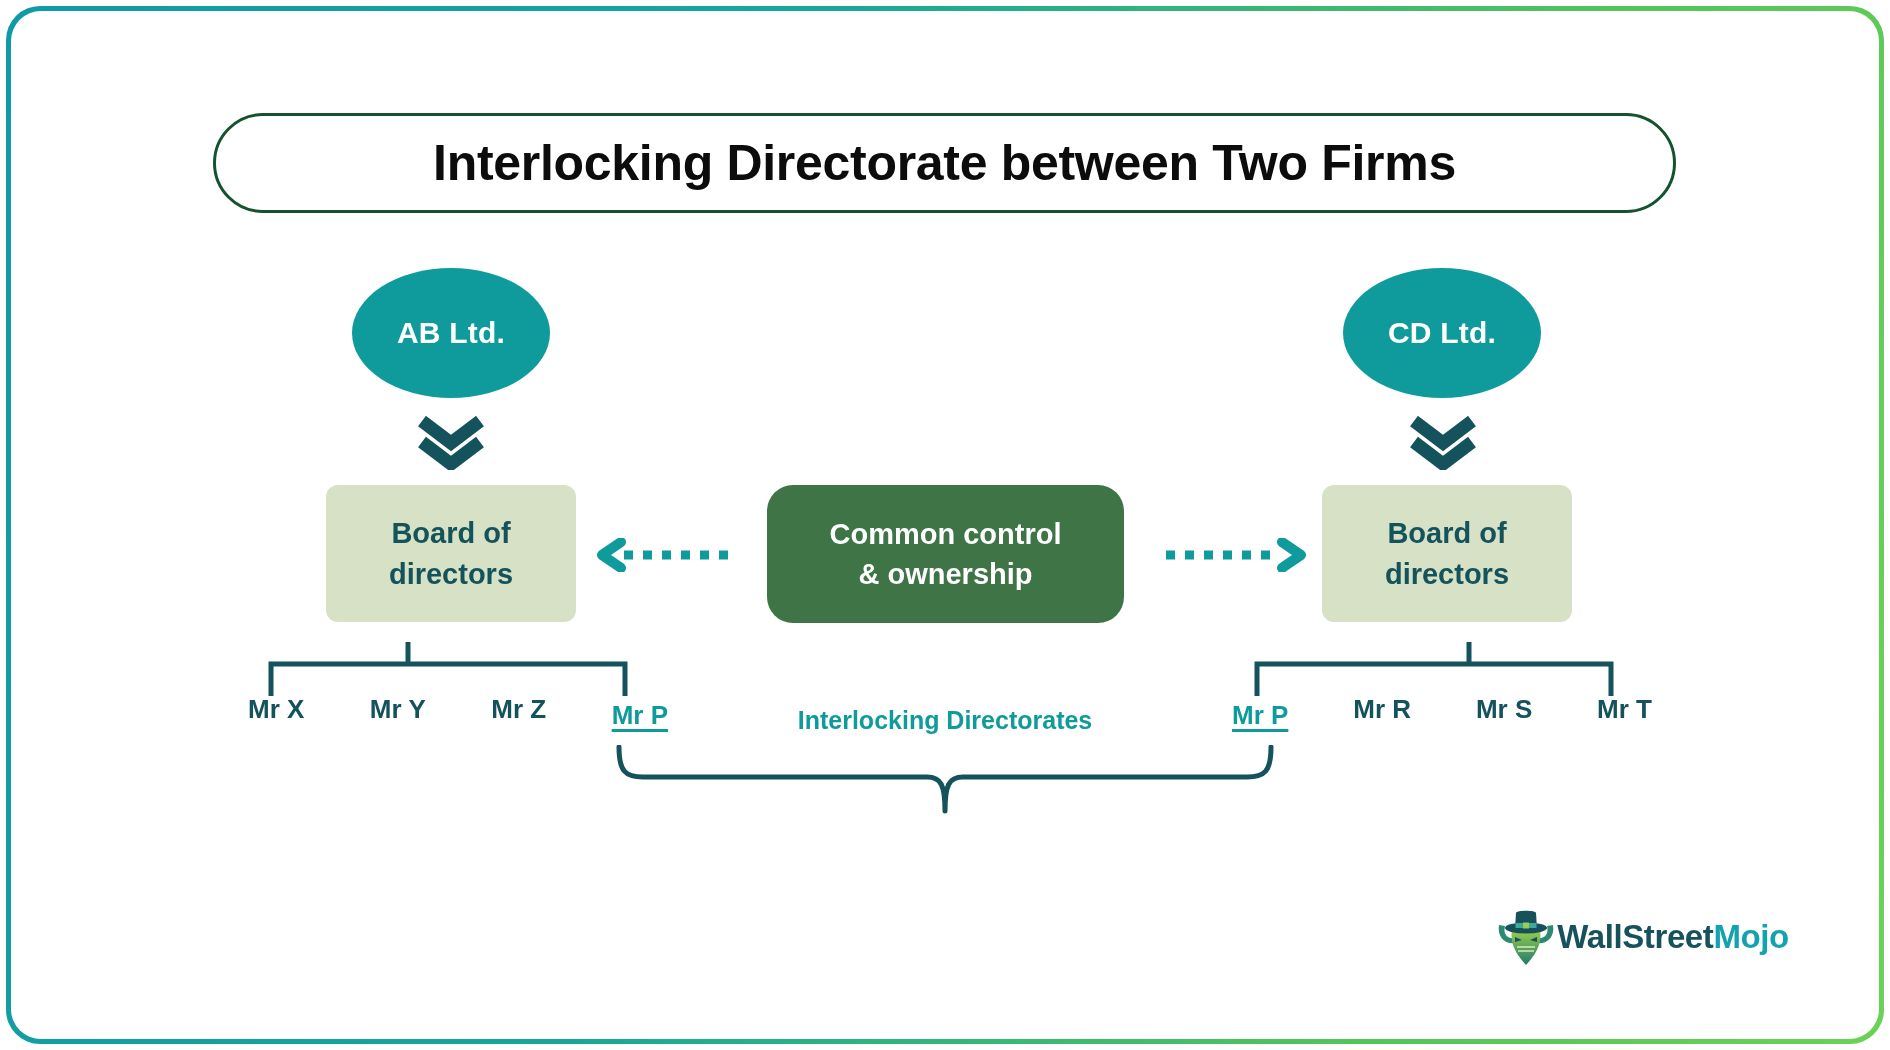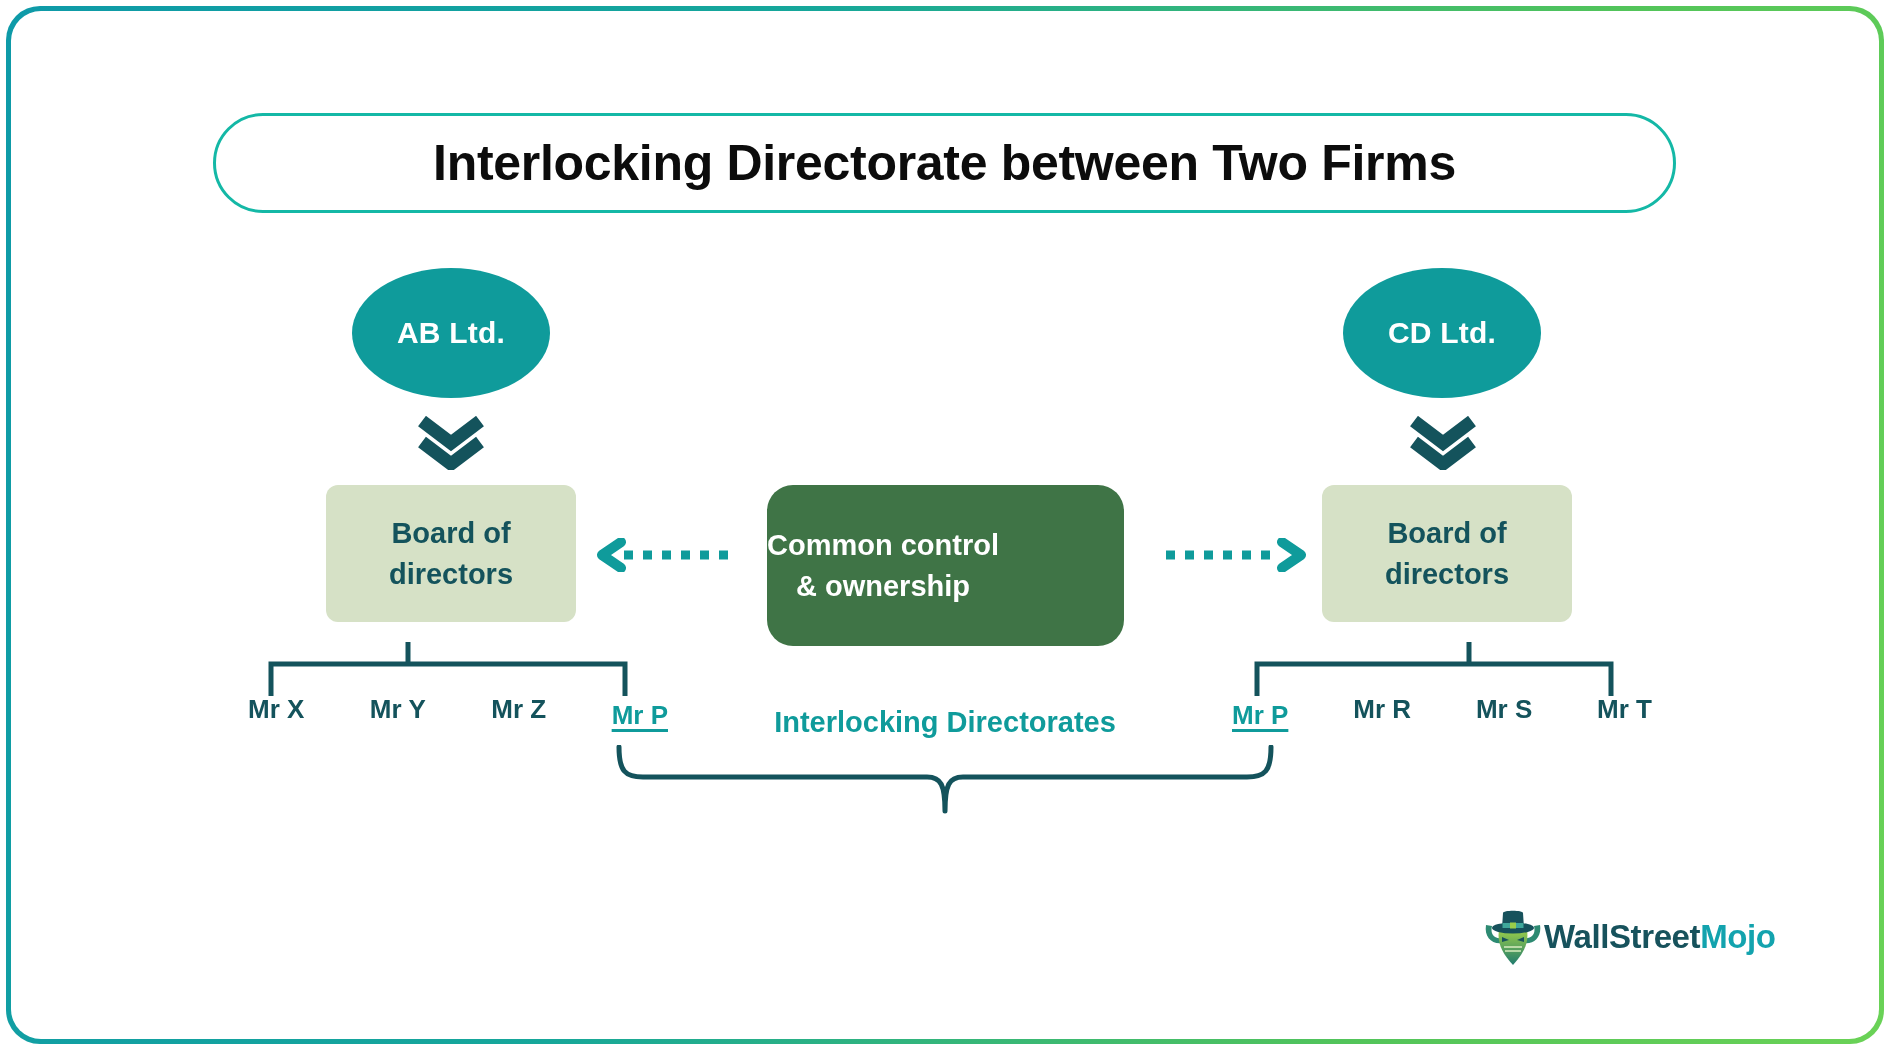--- a/index.html
+++ b/index.html
@@ -37,21 +37,21 @@
     border-radius: 30px;
   }
 
   
   .title-box {
     position: absolute;
     left: 213px;
     top: 113px;
     width: 1463px;
     height: 100px;
-    border: 3px solid #14b8a6;
+    border: 3px solid #14532d;
     border-radius: 52px;
     background: #ffffff;
     display: flex;
     align-items: center;
     justify-content: center;
     box-sizing: border-box;
   }
   .title-text {
     font-size: 50px;
     font-weight: 700;
@@ -109,25 +109,26 @@
   }
   .board-left  { left: 326px;  top: 485px; }
   .board-right { left: 1322px; top: 485px; }
 
   
   .center-box {
     position: absolute;
     left: 767px;
     top: 485px;
     width: 357px;
-    height: 161px;
+    height: 138px;
     background: #3f7446;
     border-radius: 26px;
     display: flex;
     align-items: center;
+    justify-content: center;
     text-align: center;
   }
   .center-box span {
     color: #ffffff;
     font-size: 29px;
     font-weight: 600;
     line-height: 1.38;
   }
 
   
@@ -174,21 +175,21 @@
     margin-top: 12px;
   }
 
   
   .interlock-label {
     position: absolute;
     left: 645px;
     top: 706px;
     width: 600px;
     text-align: center;
-    font-size: 29px;
+    font-size: 25px;
     font-weight: 700;
     color: #0f9b9b;
   }
 
   
   .curly {
     position: absolute;
     left: 615px;
     top: 745px;
     width: 660px;
@@ -209,20 +210,21 @@
 
   
   .logo {
     position: absolute;
     left: 1482px;
     top: 905px;
     width: 320px;
     height: 64px;
     display: flex;
     align-items: center;
+    justify-content: center;
   }
   .logo-mark { width: 62px; height: 60px; flex: 0 0 auto; }
   .logo-text {
     font-size: 33px;
     font-weight: 700;
     letter-spacing: -0.4px;
     white-space: nowrap;
   }
   .logo-wall { color: #17525c; }
   .logo-mojo { color: #13a3ae; }

